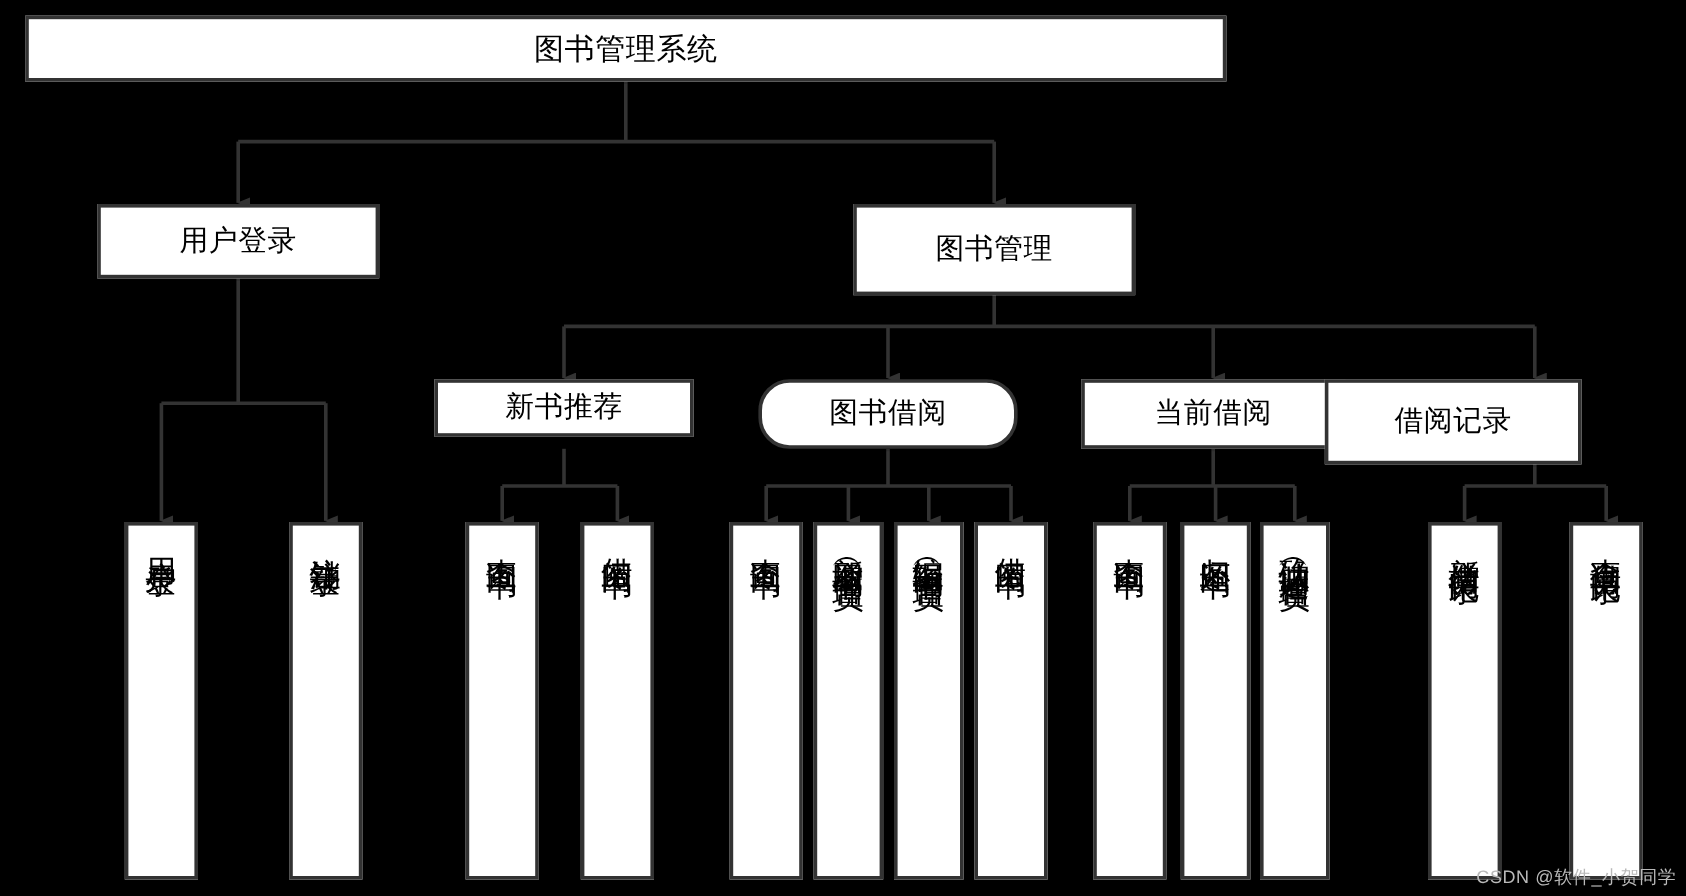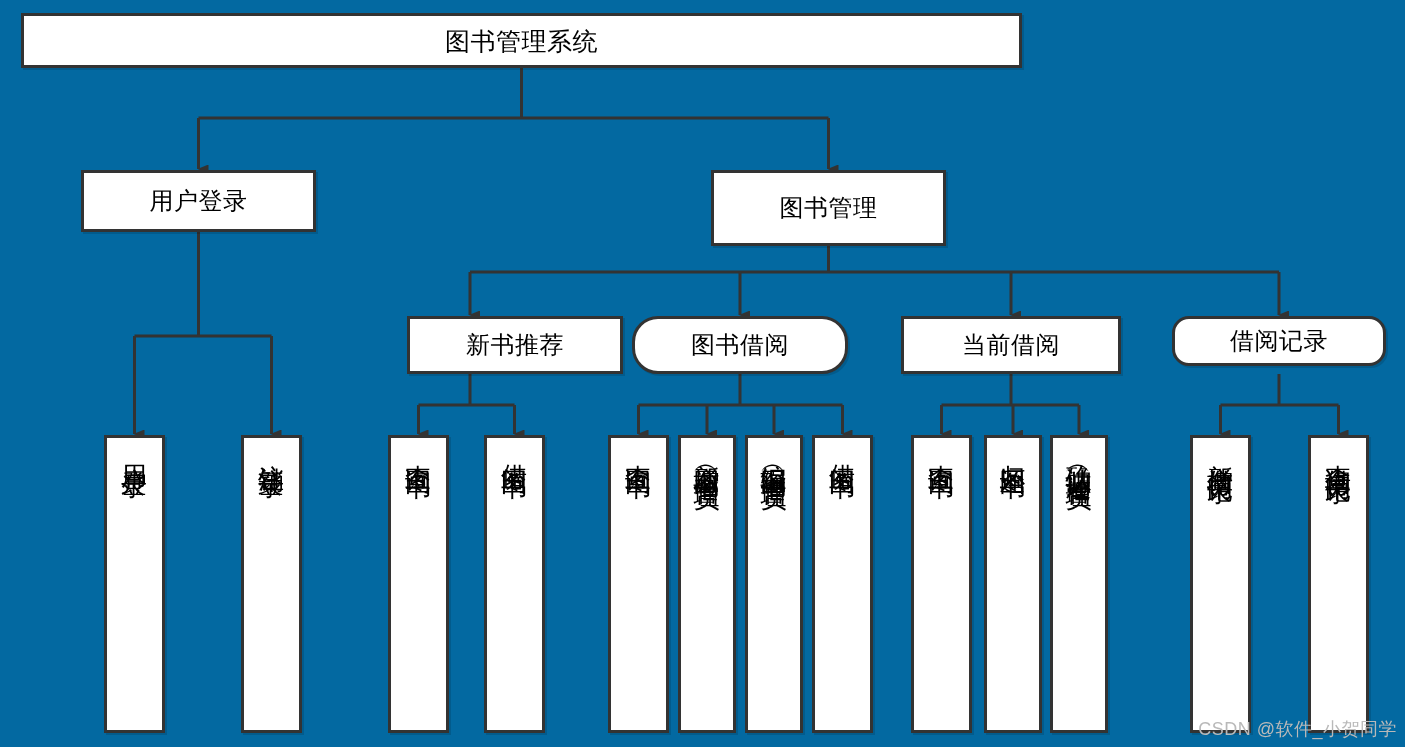--- a/index.html
+++ b/index.html
@@ -7,21 +7,21 @@
     padding: 0;
     background: #ffffff;
   }
   body {
     font-family: "Liberation Sans", "DejaVu Sans", sans-serif;
   }
   #canvas {
     position: relative;
     width: 1405px;
     height: 747px;
-    background: #0369a1;
+    background: #000000;
     overflow: hidden;
   }
   #edges {
     position: absolute;
     left: 0;
     top: 0;
     width: 1405px;
     height: 747px;
     pointer-events: none;
   }
@@ -58,21 +58,21 @@
     text-orientation: upright;
     font-size: 26px;
     line-height: 1.0;
     letter-spacing: 3px;
     white-space: nowrap;
   }
   .watermark {
     position: absolute;
     right: 8px;
     bottom: 6px;
-    font-size: 18px;
+    font-size: 15px;
     color: #b9b9b9;
     letter-spacing: 0.5px;
     white-space: nowrap;
   }
 </style>
 </head>
 <body>
 
 <div id="canvas">
 
@@ -122,30 +122,30 @@
   <div id="nodes-layer">
       <div class="node horiz root" style="left: 21px; top: 13px; width: 1001px; height: 55px;">
         <span class="label">图书管理系统</span>
       </div>
       <div class="node horiz" style="left: 81px; top: 170px; width: 235px; height: 62px;">
         <span class="label">用户登录</span>
       </div>
       <div class="node horiz" style="left: 711px; top: 170px; width: 235px; height: 76px;">
         <span class="label">图书管理</span>
       </div>
-      <div class="node horiz" style="left: 362px; top: 316px; width: 216px; height: 58px; margin-left: 45px;">
+      <div class="node horiz" style="left: 362px; top: 316px; width: 216px; height: 48px;">
         <span class="label">新书推荐</span>
       </div>
       <div class="node horiz" style="left: 632px; top: 316px; width: 216px; height: 58px; border-radius: 26px;">
         <span class="label">图书借阅</span>
       </div>
       <div class="node horiz" style="left: 901px; top: 316px; width: 220px; height: 58px; justify-content: center;">
         <span class="label">当前借阅</span>
       </div>
-      <div class="node horiz" style="left: 1172px; top: 316px; width: 214px; height: 50px; border-radius: 17px;">
+      <div class="node horiz" style="left: 1104px; top: 316px; width: 214px; height: 71px;">
         <span class="label">借阅记录</span>
       </div>
       <div class="node vert" style="left: 104px; top: 435px; width: 61px; height: 298px;">
         <span class="label">用户登录</span>
       </div>
       <div class="node vert" style="left: 241px; top: 435px; width: 61px; height: 298px;">
         <span class="label">注销登录</span>
       </div>
       <div class="node vert" style="left: 388px; top: 435px; width: 61px; height: 298px;">
         <span class="label">查询图书</span>

